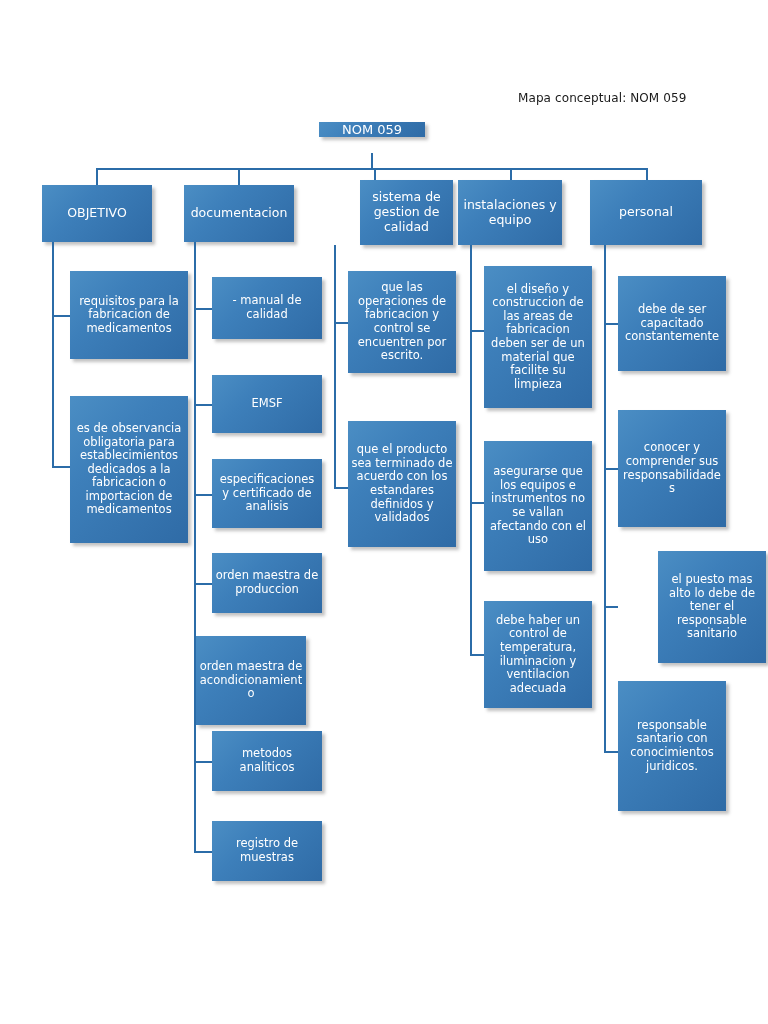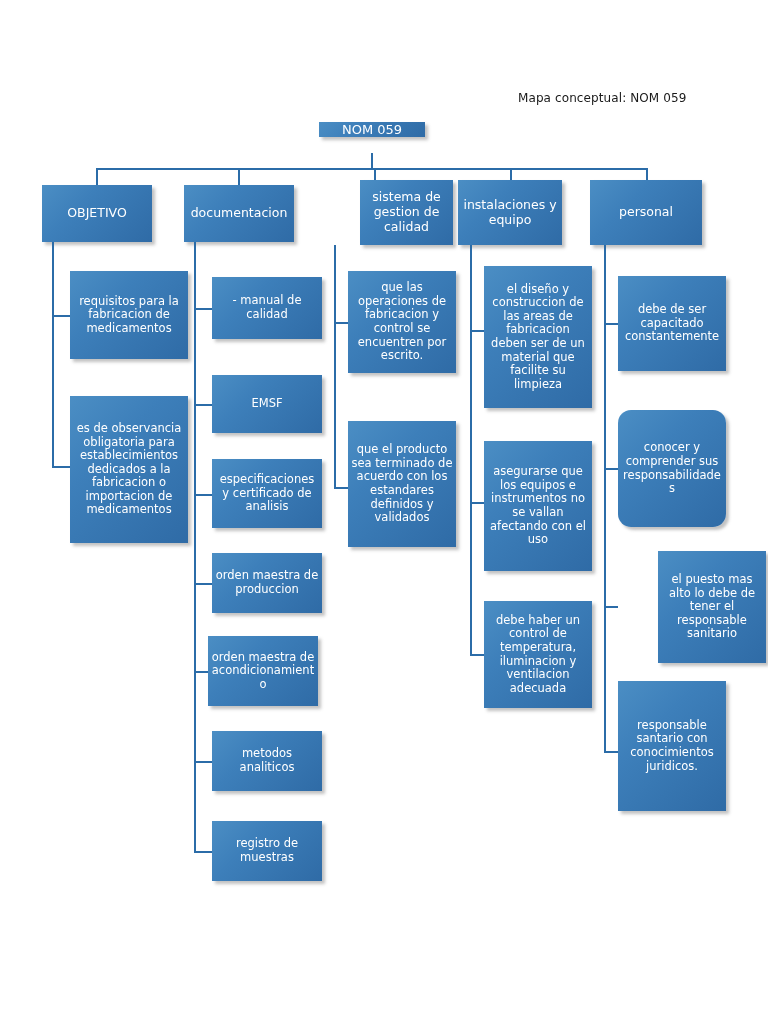--- a/index.html
+++ b/index.html
@@ -111,21 +111,21 @@
   </div>
   <div class="node lvl3" style="left:212px; top:375px; width:110px; height:58px;">
     <span>EMSF</span>
   </div>
   <div class="node lvl3" style="left:212px; top:459px; width:110px; height:69px;">
     <span>especificaciones y certificado de analisis</span>
   </div>
   <div class="node lvl3" style="left:212px; top:553px; width:110px; height:60px;">
     <span>orden maestra de produccion</span>
   </div>
-  <div class="node lvl3" style="left:208px; top:636px; width:110px; height:70px;">
+  <div class="node lvl3" style="left:196px; top:636px; width:110px; height:89px;">
     <span>orden maestra de acondicionamiento</span>
   </div>
   <div class="node lvl3" style="left:212px; top:731px; width:110px; height:60px;">
     <span>metodos analiticos</span>
   </div>
   <div class="node lvl3" style="left:212px; top:821px; width:110px; height:60px;">
     <span>registro de muestras</span>
   </div>
 
   <div class="node lvl2" style="left:328px; top:180px; width:93px; height:65px;margin-left:32px;">
@@ -165,21 +165,21 @@
   </div>
   <div class="connector v" style="left:604px; top:245px; height:507px;"></div>
   <div class="connector h" style="left:604px; top:323px; width:14px;"></div>
   <div class="connector h" style="left:604px; top:468px; width:14px;"></div>
   <div class="connector h" style="left:604px; top:606px; width:14px;"></div>
   <div class="connector h" style="left:604px; top:751px; width:14px;"></div>
 
   <div class="node lvl3" style="left:618px; top:276px; width:108px; height:95px;">
     <span>debe de ser capacitado constantemente</span>
   </div>
-  <div class="node lvl3" style="left:618px; top:410px; width:108px; height:117px;border-radius:13px;">
+  <div class="node lvl3" style="left:618px; top:410px; width:108px; height:117px;">
     <span>conocer y comprender sus responsabilidades</span>
   </div>
   <div class="node lvl3" style="left:618px; top:551px; width:108px; height:112px;margin-left:40px;">
     <span>el puesto mas alto lo debe de tener el responsable sanitario</span>
   </div>
   <div class="node lvl3" style="left:618px; top:681px; width:108px; height:130px;">
     <span>responsable santario con conocimientos juridicos.</span>
   </div>
 
 </div>

